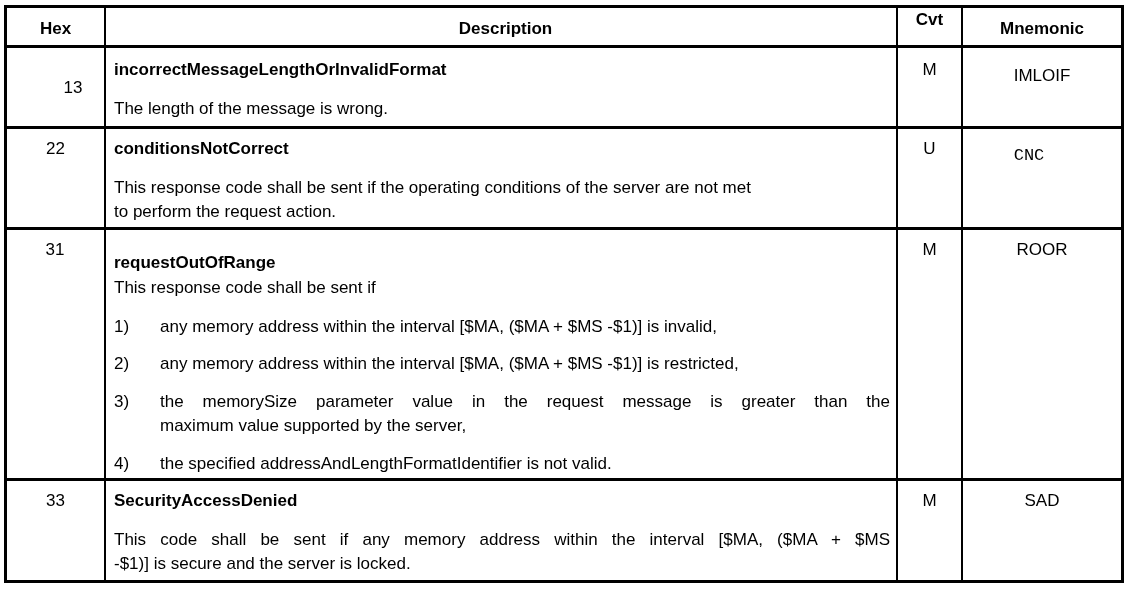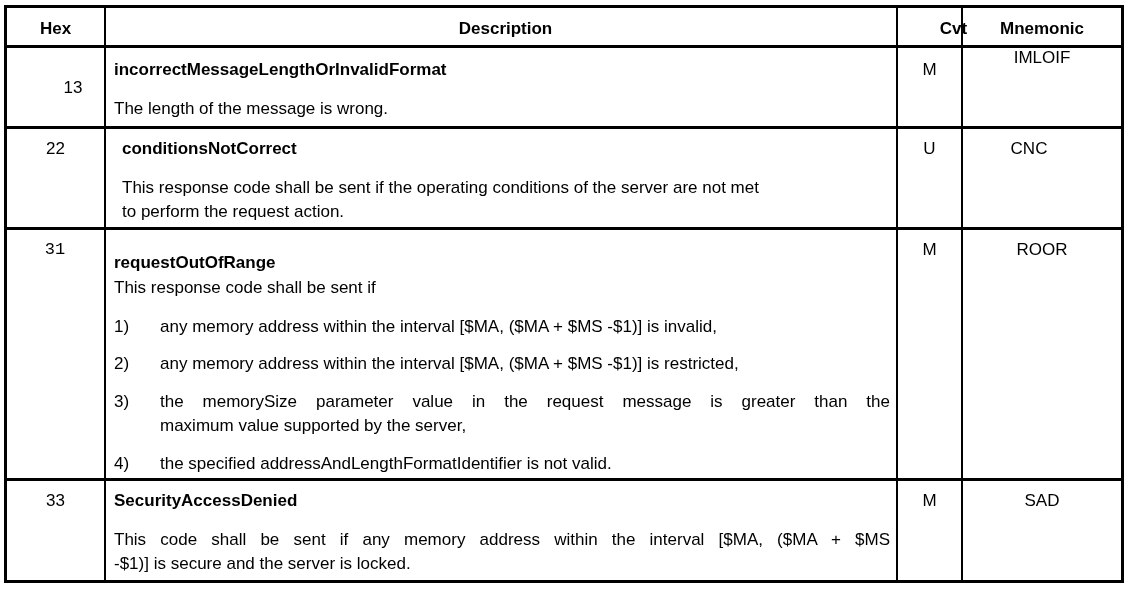--- a/index.html
+++ b/index.html
@@ -27,46 +27,46 @@
   <div class="vline" style="left:889px;"></div>
   <div class="vline" style="left:954px;"></div>
 
   <div class="hline" style="top:37px;height:3px;"></div>
   <div class="hline" style="top:118px;height:3px;"></div>
   <div class="hline" style="top:219px;height:3px;"></div>
   <div class="hline" style="top:470px;height:3px;"></div>
 
   <div class="cell center hdr" style="left:0;width:97px;top:9px;">Hex</div>
   <div class="cell center hdr" style="left:99px;width:790px;top:9px;padding-left:9px;">Description</div>
-  <div class="cell center hdr" style="left:891px;width:63px;top:9px;margin-left:24px;">Cvt</div>
+  <div class="cell center hdr" style="left:891px;width:63px;top:0;">Cvt</div>
   <div class="cell center hdr" style="left:956px;width:158px;top:9px;">Mnemonic</div>
 
   <div>
     <div class="cell center" style="left:0;width:88px;top:68px;padding-left:44px;">13</div>
     <div class="cell" style="left:99px;width:790px;top:50px;height:68px;padding-left:48px;">
       <div class="para bold" style="top:0;">incorrectMessageLengthOrInvalidFormat</div>
       <div class="para" style="top:39px;">The length of the message is wrong.</div>
     </div>
     <div class="cell center" style="left:891px;width:63px;top:50px;">M</div>
-    <div class="cell center" style="left:956px;width:158px;top:38px;">IMLOIF</div>
+    <div class="cell center" style="left:956px;width:158px;top:56px;">IMLOIF</div>
   </div>
 
   <div>
     <div class="cell center" style="left:0;width:97px;top:129px;">22</div>
-    <div class="cell" style="left:99px;width:686px;top:129px;height:90px;margin-left:8px;">
+    <div class="cell" style="left:99px;width:686px;top:129px;height:90px;">
       <div class="para bold" style="top:0;">conditionsNotCorrect</div>
       <div class="para" style="top:39px;">This response code shall be sent if the operating conditions of the server are not met</div>
       <div class="para" style="top:63px;">to perform the request action.</div>
     </div>
     <div class="cell center" style="left:891px;width:63px;top:129px;">U</div>
-    <div class="cell center" style="left:956px;width:132px;top:129px;">CNC</div>
+    <div class="cell center" style="left:956px;width:132px;top:136px;font-family:Liberation Mono, monospace;">CNC</div>
   </div>
 
   <div>
-    <div class="cell center" style="left:0;width:96px;top:230px;font-family:Liberation Mono, monospace;">31</div>
+    <div class="cell center" style="left:0;width:96px;top:230px;">31</div>
     <div class="cell" style="left:99px;width:790px;top:230px;height:240px;">
       <div class="para bold" style="top:13px;">requestOutOfRange</div>
       <div class="para" style="top:38px;">This response code shall be sent if</div>
 
       <div class="item" style="top:77px;">
         <span class="num">1)</span>
         <span class="txt">any memory address within the interval [$MA, ($MA + $MS -$1)] is invalid,</span>
       </div>
       <div class="item" style="top:114px;">
         <span class="num">2)</span>

